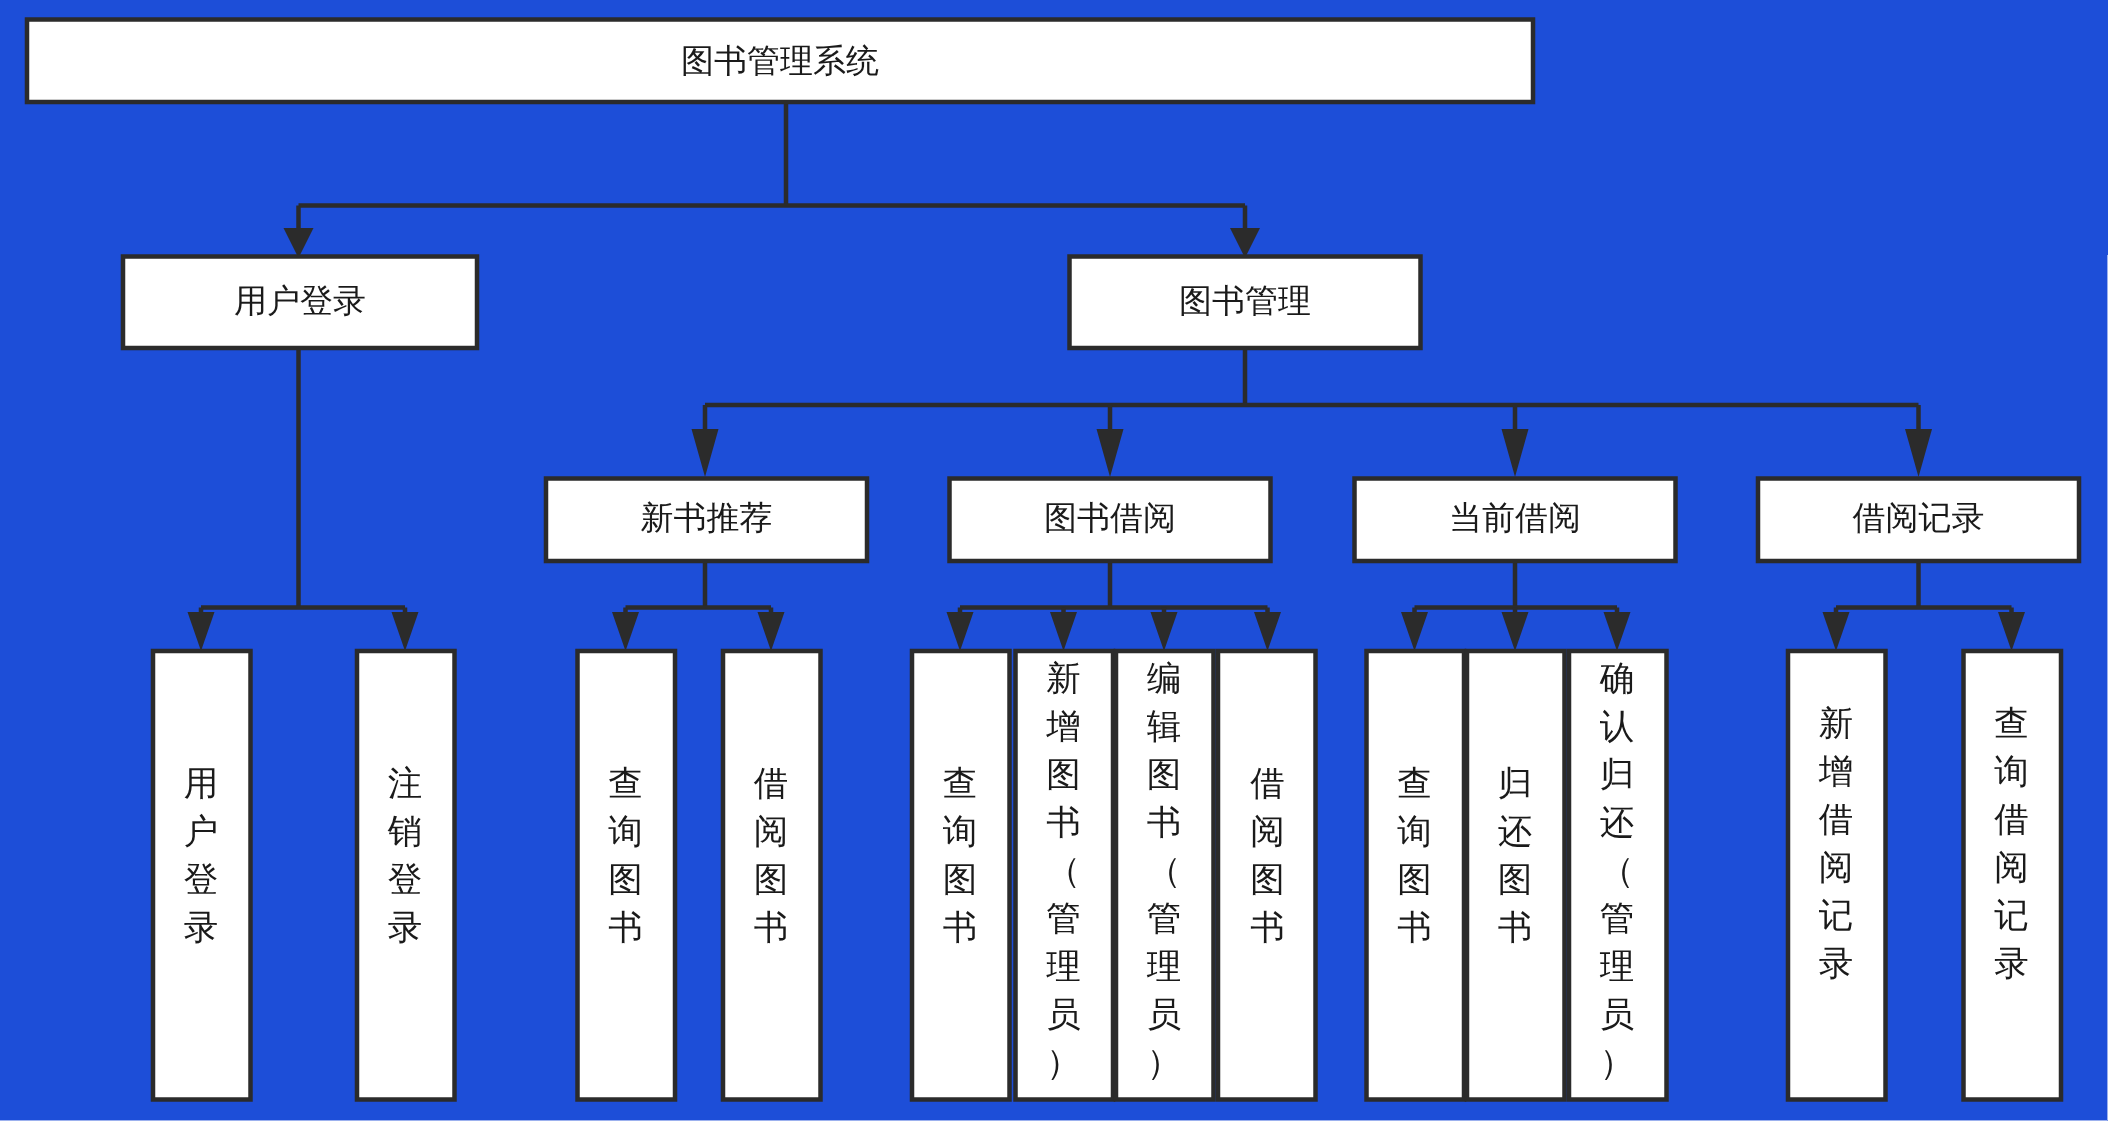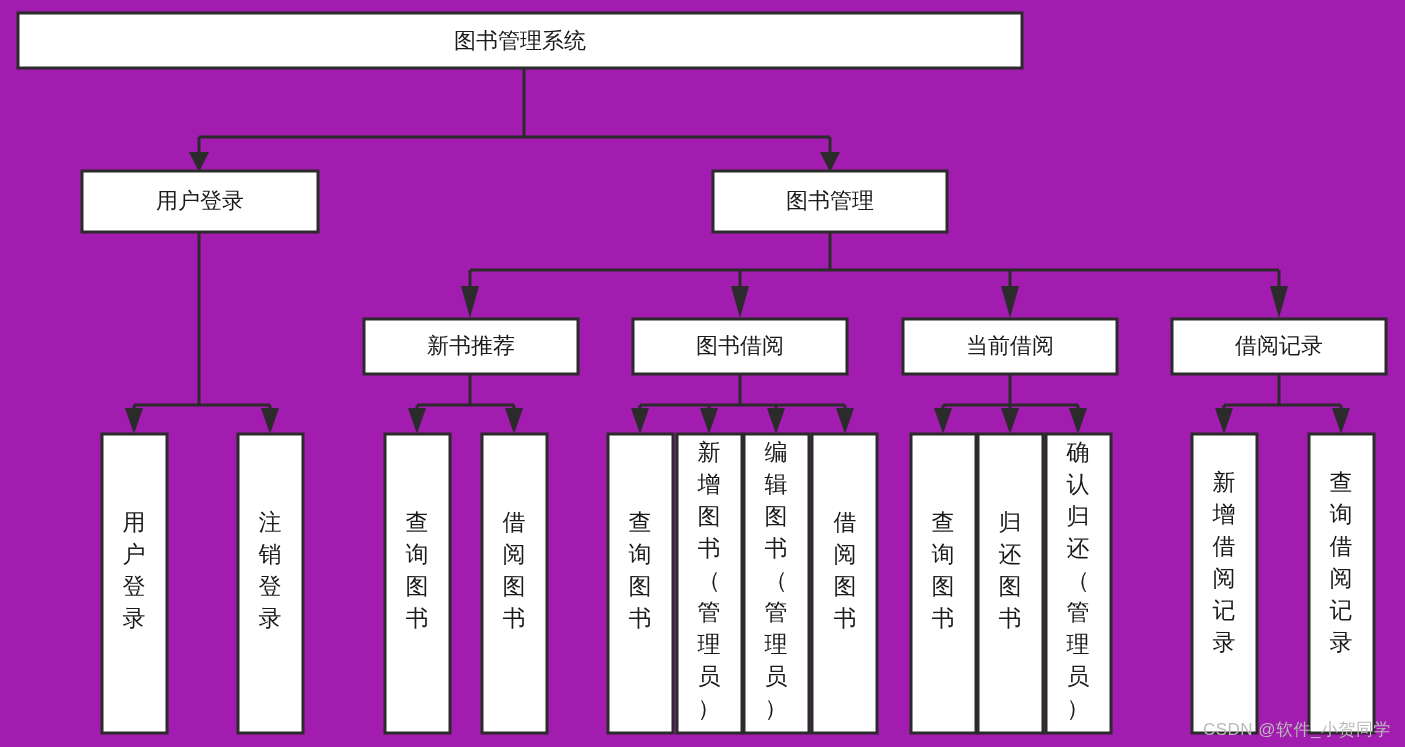--- a/index.html
+++ b/index.html
@@ -11,21 +11,21 @@
   body {
     width: 1405px;
     height: 747px;
     font-family: "Liberation Sans", "DejaVu Sans", sans-serif;
     overflow: hidden;
   }
   #diagram-root {
     position: relative;
     width: 1405px;
     height: 747px;
-    background: #a21caf;
+    background: #1d4ed8;
   }
   svg.diagram-canvas {
     position: absolute;
     top: 0;
     left: 0;
     width: 1405px;
     height: 747px;
     display: block;
   }
   .node-rect {
@@ -227,14 +227,13 @@
       <rect class="node-rect" x="1192" y="434" width="65" height="299"></rect>
       <text class="leaf-label" x="1224" y="490"><tspan x="1224" dy="0">新</tspan><tspan x="1224" dy="32">增</tspan><tspan x="1224" dy="32">借</tspan><tspan x="1224" dy="32">阅</tspan><tspan x="1224" dy="32">记</tspan><tspan x="1224" dy="32">录</tspan></text>
     </g>
     <g>
       <rect class="node-rect" x="1309" y="434" width="65" height="299"></rect>
       <text class="leaf-label" x="1341" y="490"><tspan x="1341" dy="0">查</tspan><tspan x="1341" dy="32">询</tspan><tspan x="1341" dy="32">借</tspan><tspan x="1341" dy="32">阅</tspan><tspan x="1341" dy="32">记</tspan><tspan x="1341" dy="32">录</tspan></text>
     </g>
 
   </svg>
 
-  <div class="watermark-text">CSDN @软件_小贺同学</div>
 </div>
 
 </body></html>

